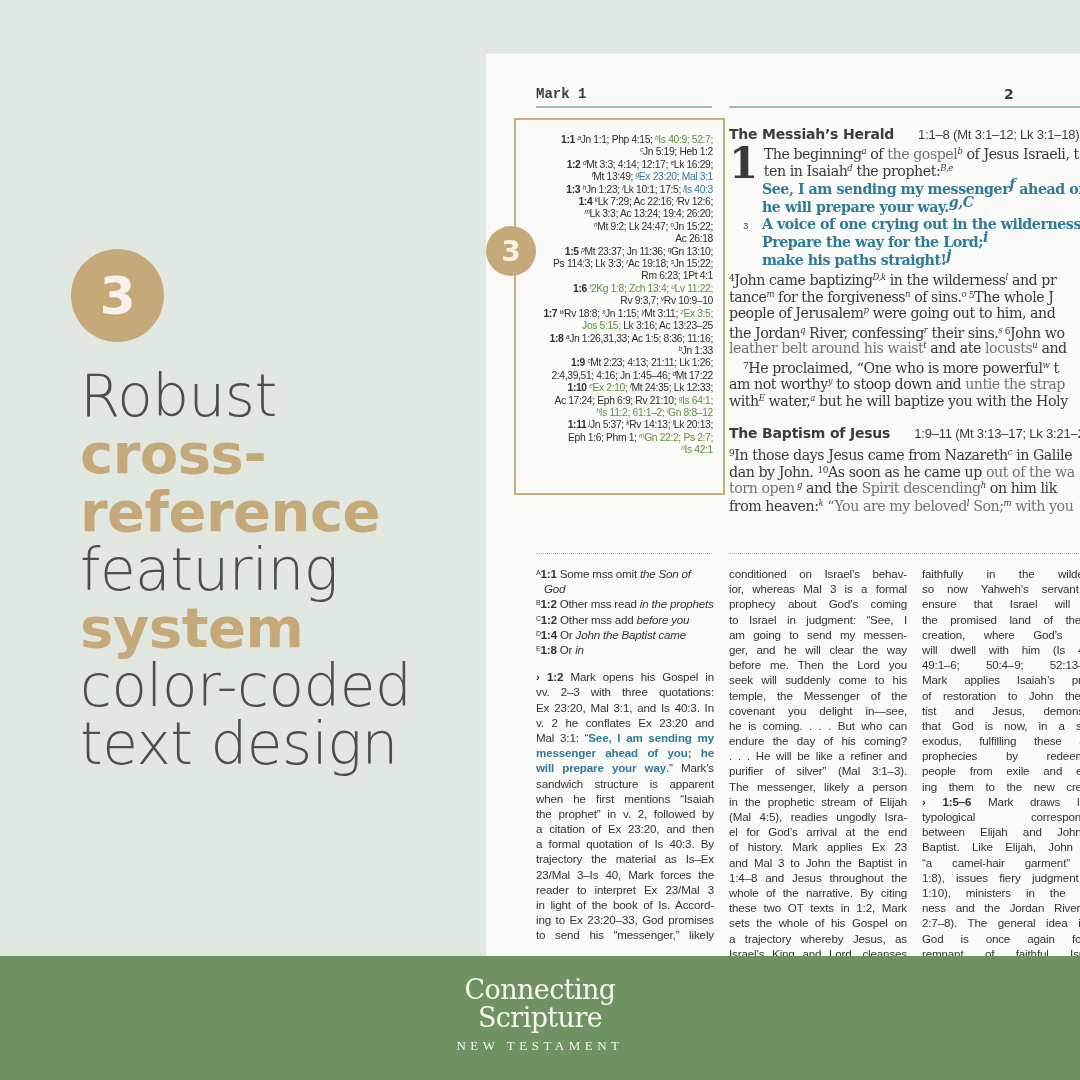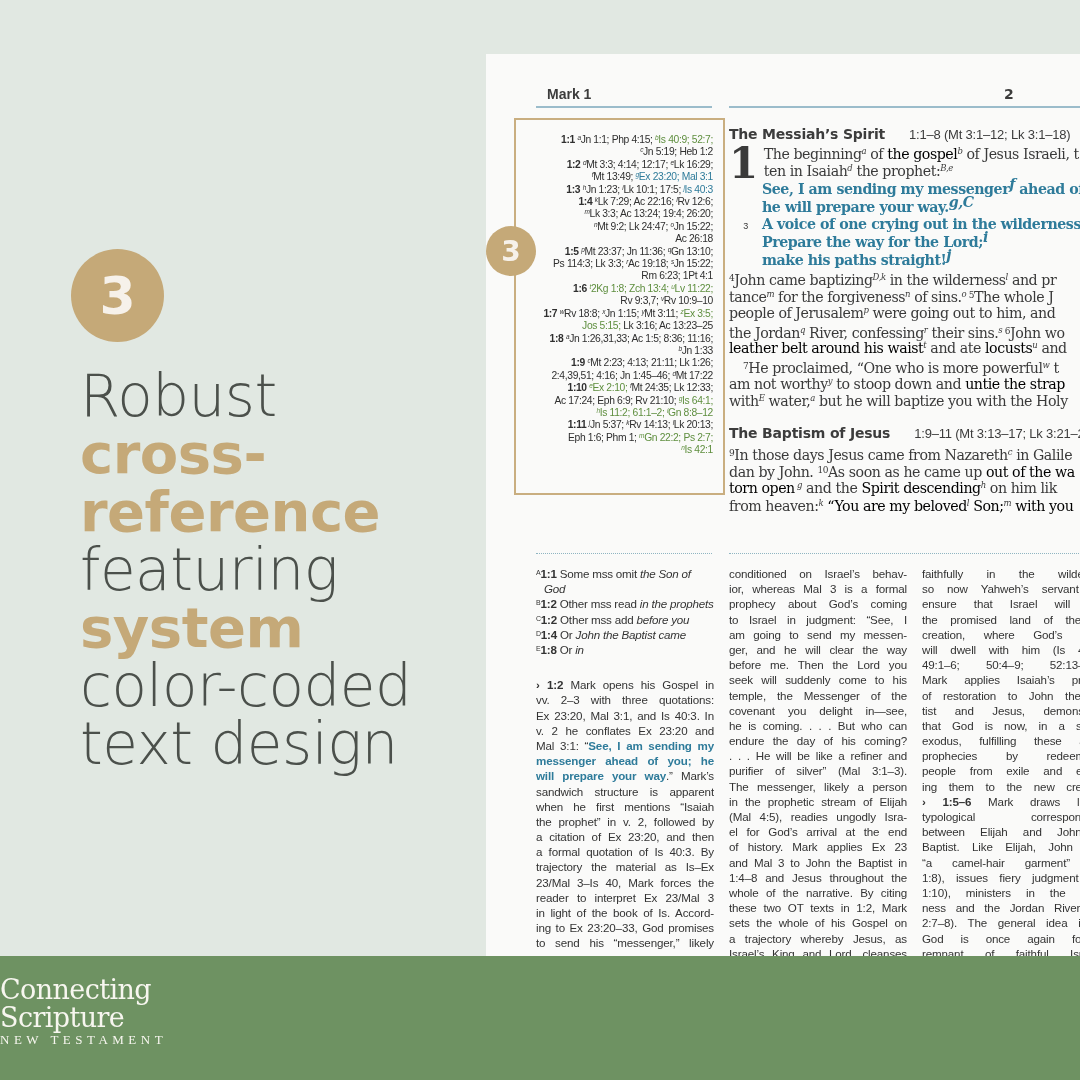--- a/index.html
+++ b/index.html
@@ -12,21 +12,21 @@
     font-size: 52px; display: flex; align-items: center; justify-content: center;
   }
   .headline { position: absolute; left: 80px; top: 367px; width: 380px; }
   .headline .ln { display: block; font-size: 62px; line-height: 58px; letter-spacing: -0.5px; white-space: nowrap; }
   .headline .light { color: #4b504b; font-family: "DejaVu Sans", sans-serif; font-weight: 200; -webkit-text-stroke: 0; font-size: 58px; }
   .headline .bold { color: #c5a978; font-family: "DejaVu Sans", sans-serif; font-weight: bold; font-size: 56px; }
 
   .page {
     position: absolute; left: 486px; top: 54px; width: 600px; height: 902px; background: #fafaf9; overflow: hidden;
   }
-  .run-head { position: absolute; top: 32px; left: 61px; font-family: Liberation Sans, sans-serif; font-weight: bold; font-size: 14px; color: #3c3c3c; }
+  .run-head { position: absolute; top: 32px; left: 50px; font-family: Liberation Mono, monospace; font-weight: bold; font-size: 14px; color: #3c3c3c; }
   .page-num { position: absolute; top: 32px; left: 518px; font-family: "DejaVu Sans", sans-serif; font-weight: bold; font-size: 14px; color: #3c3c3c; }
   .rule-left { position: absolute; top: 52px; left: 50px; width: 176px; height: 2px; background: #9bbccb; }
   .rule-right { position: absolute; top: 52px; left: 243px; width: 360px; height: 2px; background: #9bbccb; }
 
   .xref-box {
     position: absolute; left: 28px; top: 64px; width: 211px; height: 377px; border: 2px solid #c9ae80;
     padding: 14px 10px 0 6px; text-align: right; font-family: "Liberation Sans", sans-serif; font-size: 10.3px; line-height: 12.4px; color: #2f2f2f; letter-spacing: -0.35px;
   }
   .xref-box .v { font-weight: bold; }
   .xref-box .g { color: #5e8e3e; }
@@ -37,44 +37,44 @@
   .badge-small {
     position: absolute; left: 0px; top: 172px; width: 50px; height: 50px; border-radius: 50%;
     background: #c5a978; color: #f6f1ea; font-family: "DejaVu Sans", sans-serif; font-weight: bold; font-size: 28px;
     display: flex; align-items: center; justify-content: center;
   }
 
   .text-col { position: absolute; left: 243px; top: 72px; width: 400px; font-family: "DejaVu Serif", serif; font-size: 14.2px; line-height: 17.7px; color: #3a3a3a; white-space: nowrap; letter-spacing: -0.45px; }
   .sec-head { font-family: "DejaVu Sans", sans-serif; font-weight: bold; font-size: 14px; color: #3c3c3c; letter-spacing: -0.2px; margin-bottom: 2px; }
   .sec-head .ref { font-family: "Liberation Sans", sans-serif; font-weight: normal; font-size: 13px; margin-left: 24px; letter-spacing: -0.2px; }
   .text-col .ln { display: block; height: 17.7px; }
-  .text-col .g { color: #000000; }
+  .text-col .g { color: #737373; }
   .text-col .b { color: #2e7b9a; font-weight: bold; font-size: 14.2px; }
   .text-col sup { font-size: 8.5px; font-style: italic; vertical-align: 5px; line-height: 0; }
   .drop { float: left; font-size: 42px; line-height: 34px; font-weight: bold; margin-right: 6px; margin-top: 1px; color: #3a3a3a; }
   .poetry { padding-left: 33px; }
   .vnum { font-size: 9px; vertical-align: 4px; }
   .pnum { display: inline-block; width: 33px; margin-left: -33px; text-align: center; font-size: 9px; font-family: "Liberation Sans", sans-serif; }
 
   .dots-left { position: absolute; top: 499px; left: 50px; width: 176px; border-top: 1px dotted #8fb5c2; }
   .dots-right { position: absolute; top: 499px; left: 243px; width: 360px; border-top: 1px dotted #8fb5c2; }
 
   .notes { position: absolute; top: 512px; font-family: "Liberation Sans", sans-serif; font-size: 11.6px; line-height: 15.2px; color: #333; letter-spacing: -0.2px; }
   .fn { display: block; padding-left: 8px; text-indent: -8px; }
   .fn .v { font-weight: bold; }
   .fn sup { font-size: 7px; vertical-align: 3px; line-height: 0; }
   .commentary { text-align: justify; letter-spacing: -0.15px; }
   .commentary .ln { display: block; height: 15.2px; text-align-last: justify; white-space: nowrap; overflow: hidden; }
   .commentary .b { color: #2e7b9a; font-weight: bold; }
   .commentary .v { font-weight: bold; }
 
-  .footer { position: absolute; left: 0; top: 956px; width: 1080px; height: 124px; background: #6e9262; color: #f7f6ef; }
+  .footer { position: absolute; left: 0; top: 956px; width: 1080px; height: 124px; background: #6e9262; text-align: center; color: #f7f6ef; }
   .brand1 { font-family: "DejaVu Serif", serif; font-size: 27px; line-height: 28px; padding-top: 20px; letter-spacing: -0.6px; }
   .brand2 { font-family: "DejaVu Serif", serif; font-size: 27px; line-height: 28px; letter-spacing: -0.6px; }
-  .brand3 { font-family: "Liberation Serif", serif; font-size: 13px; letter-spacing: 4.5px; }
+  .brand3 { font-family: "Liberation Serif", serif; font-size: 13px; letter-spacing: 4.5px; margin-top: 6px; }
 </style>
 </head>
 <body>
 
 <div class="badge-big">
     <span>3</span>
   </div>
 
 <div class="headline">
   <span class="ln light">Robust</span>
@@ -115,21 +115,21 @@
       <span class="xref-line"><span>2:4,39,51; 4:16; Jn 1:45–46; </span><sup>d</sup><span>Mt 17:22</span></span>
       <span class="xref-line"><span class="v">1:10 </span><sup class="g">e</sup><span class="g">Ex 2:10; </span><sup>f</sup><span>Mt 24:35; Lk 12:33;</span></span>
       <span class="xref-line"><span>Ac 17:24; Eph 6:9; Rv 21:10; </span><sup class="g">g</sup><span class="g">Is 64:1;</span></span>
       <span class="xref-line"><sup class="g">h</sup><span class="g">Is 11:2; 61:1–2; </span><sup class="g">i</sup><span class="g">Gn 8:8–12</span></span>
       <span class="xref-line"><span class="v">1:11 </span><sup>j</sup><span>Jn 5:37; </span><sup>k</sup><span>Rv 14:13; </span><sup>l</sup><span>Lk 20:13;</span></span>
       <span class="xref-line"><span>Eph 1:6; Phm 1; </span><sup class="g">m</sup><span class="g">Gn 22:2; Ps 2:7;</span></span>
       <span class="xref-line"><sup class="g">n</sup><span class="g">Is 42:1</span></span>
     </div>
 
   <div class="text-col">
-    <div class="sec-head"><span>The Messiah’s Spirit</span><span class="ref">1:1–8 (Mt 3:1–12; Lk 3:1–18)</span></div>
+    <div class="sec-head"><span>The Messiah’s Herald</span><span class="ref">1:1–8 (Mt 3:1–12; Lk 3:1–18)</span></div>
     <span class="drop">1</span>
     <span class="ln"><span>The beginning</span><sup>a</sup><span> of </span><span class="g">the gospel</span><sup>b</sup><span> of Jesus Israeli, t</span></span>
     <span class="ln"><span>ten in Isaiah</span><sup>d</sup><span> the prophet:</span><sup>B,e</sup></span>
     <span class="ln poetry"><span class="b">See, I am sending my messenger</span><sup class="b">f</sup><span class="b"> ahead of y</span></span>
     <span class="ln poetry"><span class="b">he will prepare your way.</span><sup class="b">g,C</sup></span>
     <span class="ln poetry"><span class="pnum">3</span><span class="b">A voice of one crying out in the wilderness:</span></span>
     <span class="ln poetry"><span class="b">Prepare the way for the Lord;</span><sup class="b">i</sup></span>
     <span class="ln poetry"><span class="b">make his paths straight!</span><sup class="b">j</sup></span>
     <span class="ln"><span class="vnum">4</span><span>John came baptizing</span><sup>D,k</sup><span> in the wilderness</span><sup>l</sup><span> and pr</span></span>
     <span class="ln"><span>tance</span><sup>m</sup><span> for the forgiveness</span><sup>n</sup><span> of sins.</span><sup>o</sup><span class="vnum"> 5</span><span>The whole J</span></span>
@@ -151,21 +151,21 @@
   <div class="dots-right"></div>
 
   <div class="notes" style="left:50px; width:178px;">
     <div id="fn-list">
         <span class="fn"><sup>A</sup><span class="v">1:1</span> Some mss omit <i>the Son of God</i></span>
         <span class="fn"><sup>B</sup><span class="v">1:2</span> Other mss read <i>in the prophets</i></span>
         <span class="fn"><sup>C</sup><span class="v">1:2</span> Other mss add <i>before you</i></span>
         <span class="fn"><sup>D</sup><span class="v">1:4</span> Or <i>John the Baptist came</i></span>
         <span class="fn"><sup>E</sup><span class="v">1:8</span> Or <i>in</i></span>
       </div>
-    <div class="commentary" style="margin-top:20px">
+    <div class="commentary" style="margin-top:12px">
       <span class="ln"><span class="v">› 1:2</span> Mark opens his Gospel in</span>
       <span class="ln">vv. 2–3 with three quotations:</span>
       <span class="ln">Ex 23:20, Mal 3:1, and Is 40:3. In</span>
       <span class="ln">v. 2 he conflates Ex 23:20 and</span>
       <span class="ln"><span>Mal 3:1: “</span><span class="b">See, I am sending my</span></span>
       <span class="ln"><span class="b">messenger ahead of you; he</span></span>
       <span class="ln"><span class="b">will prepare your way</span><span>.” Mark’s</span></span>
       <span class="ln">sandwich structure is apparent</span>
       <span class="ln">when he first mentions “Isaiah</span>
       <span class="ln">the prophet” in v. 2, followed by</span>

